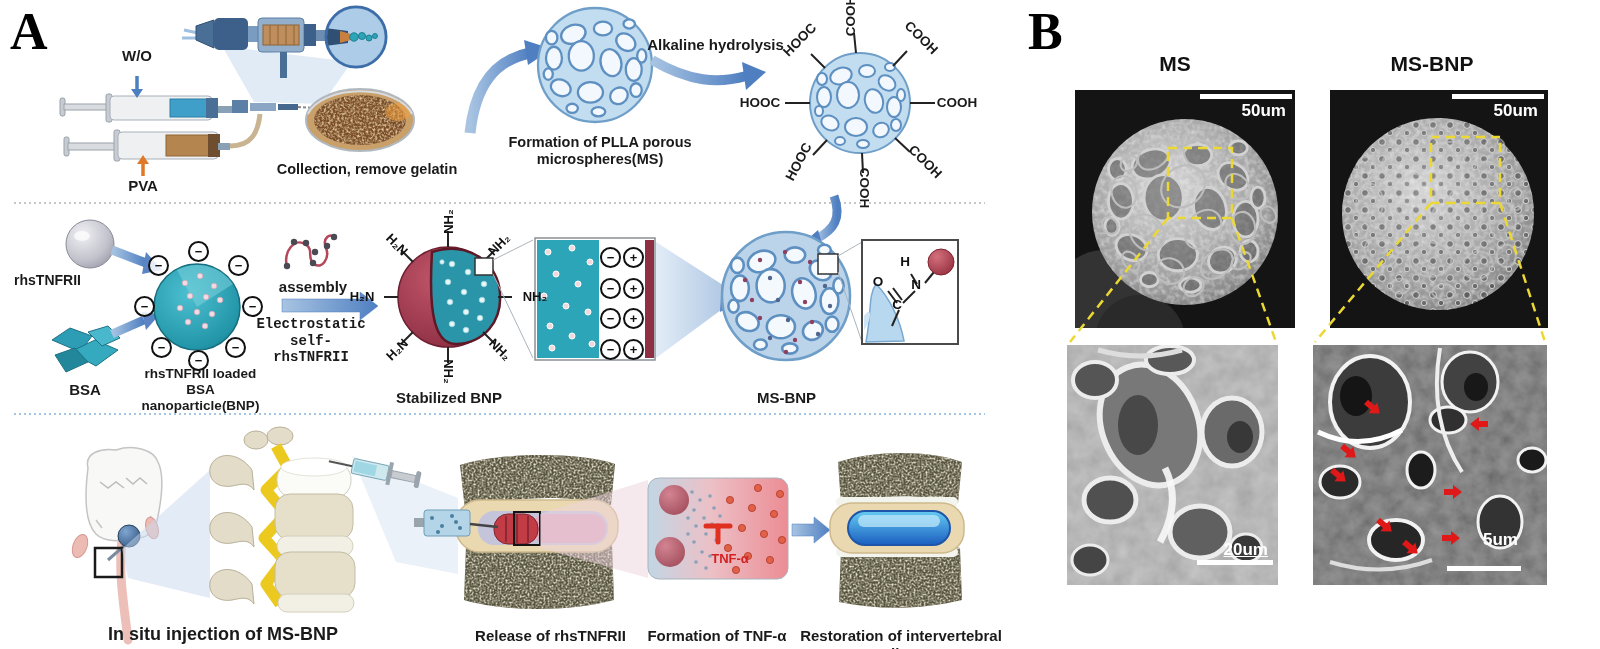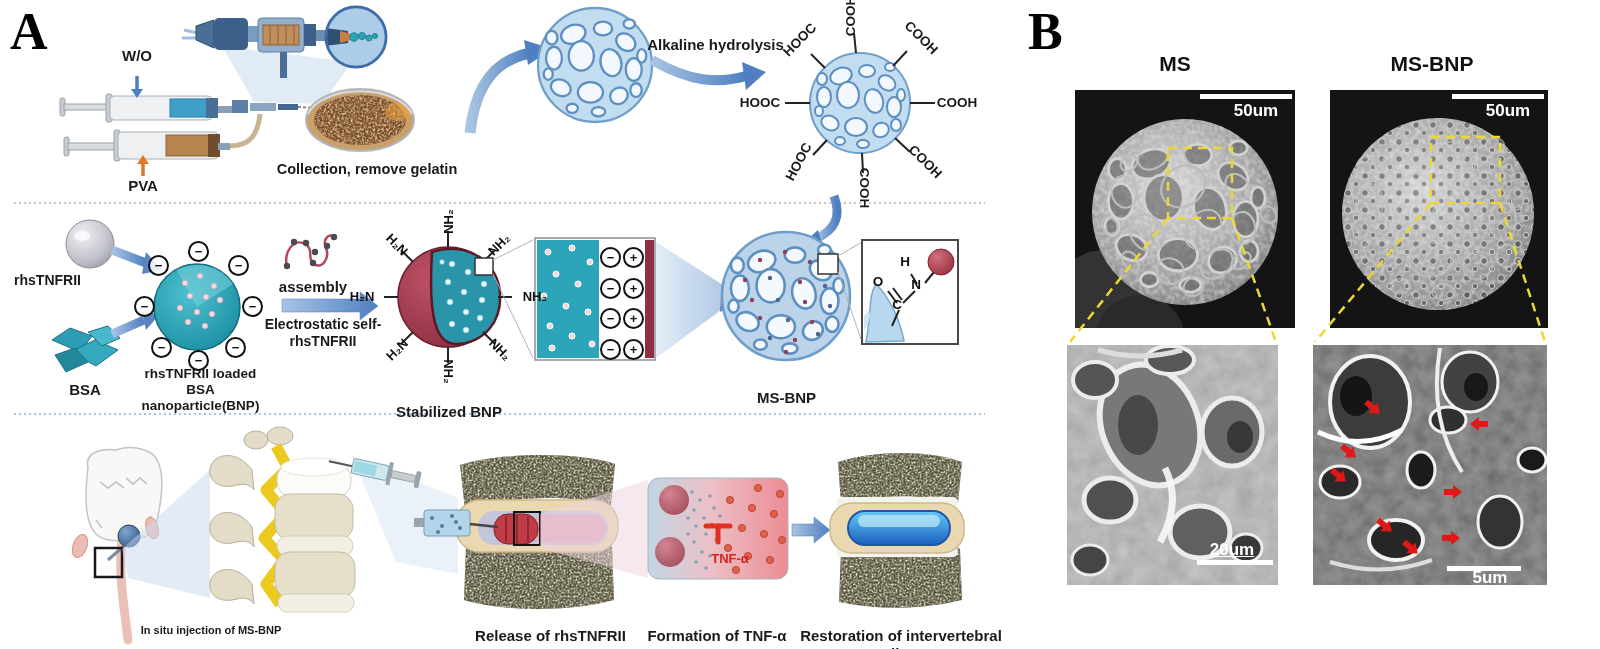--- a/index.html
+++ b/index.html
@@ -7,21 +7,21 @@
        font-family:"Liberation Sans","DejaVu Sans",sans-serif;}
   #art{position:absolute;left:0;top:0;}
   .lbl{position:absolute;font-weight:bold;color:#1a1a1a;text-align:center;line-height:1.18;}
   .panel-letter{position:absolute;font-family:"Liberation Serif","DejaVu Serif",serif;
        font-weight:bold;font-size:52px;color:#000;}
   .rot{transform-origin:center center;}
   .charge{position:absolute;width:17px;height:17px;border:2.5px solid #111;border-radius:50%;
        display:flex;align-items:center;justify-content:center;font-size:13px;font-weight:bold;
        color:#111;background:rgba(255,255,255,.85);line-height:1;}
   .charge.inpanel{background:transparent;}
-  .scalebar-label{position:absolute;color:#fff;font-weight:bold;font-size:17px;text-align:center;}
+  .scalebar-label{position:absolute;color:#fff;font-weight:bold;font-size:17px;text-align:right;}
   .sem-title{position:absolute;font-weight:bold;font-size:21px;color:#111;text-align:center;}
   .atom{position:absolute;width:14px;font-weight:bold;font-size:13.5px;color:#111;text-align:center;}
   .amine{position:absolute;width:44px;font-weight:bold;font-size:13px;color:#111;text-align:center;}
   .tnf{position:absolute;font-weight:bold;font-size:13px;color:#d42020;text-align:center;}
 </style>
 </head>
 <body>
 
 <div id="fig">
 
@@ -603,43 +603,47 @@
   <rect x="1447" y="566" width="74" height="5" fill="#ffffff"></rect>
 </g>
 </svg>
 
 <div class="panel-letter" style="left:10px;top:2px;">A</div>
 <div class="panel-letter" style="left:1028px;top:2px;">B</div>
 
 <div class="lbl" style="left:115px;top:47px;width:44px;font-size:15px;">W/O</div>
 <div class="lbl" style="left:120px;top:177px;width:46px;font-size:15px;">PVA</div>
 <div class="lbl" style="left:272px;top:161px;width:190px;font-size:14.5px;">Collection, remove gelatin</div>
+<div class="lbl" style="left:505px;top:134px;width:190px;font-size:14.5px;">
+  <div>Formation of PLLA porous</div>
+  <div>microspheres(MS)</div>
+</div>
 <div class="lbl" style="left:643px;top:36px;width:145px;font-size:15px;">Alkaline hydrolysis</div>
 <div class="lbl rot" style="left:774px;top:32px;width:52px;font-size:13.5px;transform:rotate(-45deg);">HOOC</div>
 <div class="lbl rot" style="left:825px;top:8px;width:52px;font-size:13.5px;transform:rotate(-90deg);">COOH</div>
 <div class="lbl rot" style="left:895px;top:30px;width:52px;font-size:13.5px;transform:rotate(45deg);">COOH</div>
 <div class="lbl" style="left:734px;top:95px;width:52px;font-size:13.5px;">HOOC</div>
 <div class="lbl" style="left:931px;top:95px;width:52px;font-size:13.5px;">COOH</div>
 <div class="lbl rot" style="left:773px;top:154px;width:52px;font-size:13.5px;transform:rotate(-62deg);">HOOC</div>
 <div class="lbl rot" style="left:838px;top:180px;width:52px;font-size:13.5px;transform:rotate(90deg);">COOH</div>
 <div class="lbl rot" style="left:899px;top:154px;width:52px;font-size:13.5px;transform:rotate(45deg);">COOH</div>
 
 <div class="lbl" style="left:5px;top:272px;width:85px;font-size:14px;">rhsTNFRII</div>
 <div class="lbl" style="left:58px;top:381px;width:54px;font-size:15px;">BSA</div>
 <div class="lbl" style="left:138px;top:366px;width:125px;font-size:13.5px;">
   <div>rhsTNFRII loaded</div>
   <div>BSA</div>
   <div>nanoparticle(BNP)</div>
 </div>
 <div class="lbl" style="left:278px;top:278px;width:70px;font-size:15px;">assembly</div>
-<div class="lbl" style="left:264px;top:316px;width:118px;font-size:14px;">
+<div class="lbl" style="left:252px;top:316px;width:118px;font-size:14px;font-family:Liberation Mono, monospace;">
   <div>Electrostatic self-</div>
   <div>rhsTNFRII</div>
 </div>
-<div class="lbl" style="left:390px;top:403px;width:118px;font-size:15px;">Stabilized BNP</div>
+<div class="lbl" style="left:390px;top:389px;width:118px;font-size:15px;">Stabilized BNP</div>
 <div class="lbl" style="left:744px;top:389px;width:85px;font-size:15px;">MS-BNP</div>
 
 <div class="amine rot" style="left:426px;top:214px;transform:rotate(-90deg);">NH₂</div>
 <div class="amine rot" style="left:477px;top:237px;transform:rotate(-45deg);">NH₂</div>
 <div class="amine" style="left:513px;top:289px;">NH₂</div>
 <div class="amine rot" style="left:478px;top:342px;transform:rotate(45deg);">NH₂</div>
 <div class="amine rot" style="left:426px;top:364px;transform:rotate(90deg);">NH₂</div>
 <div class="amine rot" style="left:375px;top:342px;transform:rotate(-45deg);">H₂N</div>
 <div class="amine" style="left:340px;top:289px;">H₂N</div>
 <div class="amine rot" style="left:375px;top:237px;transform:rotate(45deg);">H₂N</div>
@@ -660,26 +664,26 @@
 <span class="charge inpanel" style="left:623px;top:247px;">+</span>
 <span class="charge inpanel" style="left:623px;top:278px;">+</span>
 <span class="charge inpanel" style="left:623px;top:308px;">+</span>
 <span class="charge inpanel" style="left:623px;top:339px;">+</span>
 
 <div class="atom" style="left:871px;top:274px;">O</div>
 <div class="atom" style="left:890px;top:297px;">C</div>
 <div class="atom" style="left:909px;top:277px;">N</div>
 <div class="atom" style="left:898px;top:254px;">H</div>
 
-<div class="lbl" style="left:96px;top:624px;width:230px;font-size:11px;">In situ injection of MS-BNP</div>
+<div class="lbl" style="left:108px;top:624px;width:230px;font-size:18px;">In situ injection of MS-BNP</div>
 <div class="lbl" style="left:468px;top:627px;width:165px;font-size:15px;">Release of rhsTNFRII</div>
 <div class="lbl" style="left:638px;top:627px;width:158px;font-size:15px;">Formation of TNF-α</div>
 <div class="tnf" style="left:706px;top:551px;width:48px;">TNF-α</div>
 <div class="lbl" style="left:790px;top:627px;width:222px;font-size:15px;">Restoration of intervertebral disc</div>
 
 <div class="sem-title" style="left:1135px;top:52px;width:80px;">MS</div>
 <div class="sem-title" style="left:1372px;top:52px;width:120px;">MS-BNP</div>
 <div class="scalebar-label" style="left:1226px;top:101px;width:60px;">50um</div>
 <div class="scalebar-label" style="left:1478px;top:101px;width:60px;">50um</div>
 <div class="scalebar-label" style="left:1196px;top:540px;width:72px;text-decoration:underline;">20um</div>
-<div class="scalebar-label" style="left:1462px;top:568px;width:56px;">5um</div>
+<div class="scalebar-label" style="left:1462px;top:530px;width:56px;">5um</div>
 
 </div>
 
 </body></html>

